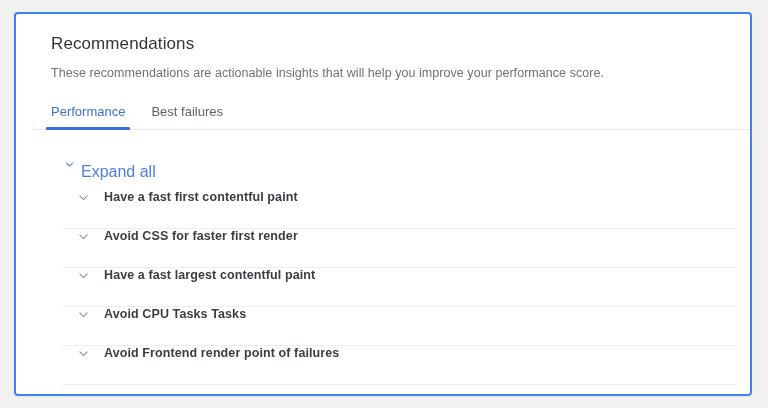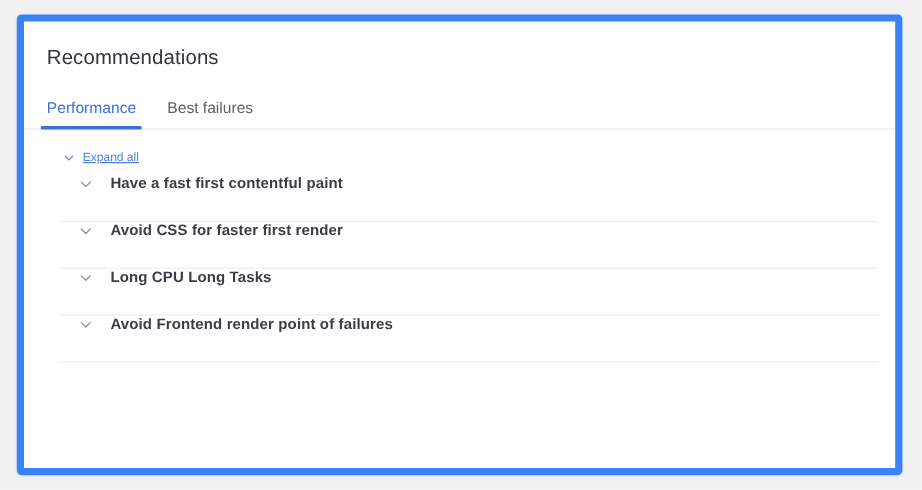--- a/index.html
+++ b/index.html
@@ -15,25 +15,26 @@
     overflow: hidden;
   }
 
   .card {
     position: absolute;
     left: 14px;
     top: 12px;
     width: 738px;
     height: 384px;
     background: #ffffff;
-    border: 6px solid #3b82f6;
+    border: 2px solid #3b82f6;
     border-radius: 4px;
     box-sizing: border-box;
     box-shadow: 0 1px 2px rgba(60, 70, 90, 0.06);
     overflow: hidden;
+    padding-left: 16px;
   }
 
   .card-header {
     padding: 20px 20px 0 19px;
   }
 
   .page-title {
     margin: 0;
     font-size: 17px;
     font-weight: 400;
@@ -103,24 +104,24 @@
   .expand-all-chevron {
     display: inline-flex;
     align-items: center;
     justify-content: center;
     width: 12px;
     height: 12px;
     margin-right: 6px;
     color: #5b86e0;
   }
   .expand-all-link {
-    font-size: 10px;
+    font-size: 16px;
     color: #4d7fe0;
-    text-decoration: underline;
     cursor: pointer;
+    margin-top: 16px;
   }
 
   
   .rec-list {
     margin: 9px 0 0 0;
     padding: 0;
     list-style: none;
   }
   .rec-item {
     position: relative;
@@ -158,20 +159,21 @@
     letter-spacing: 0.1px;
   }
 </style>
 </head>
 <body>
 
 <div class="card">
 
   <div class="card-header">
     <h1 class="page-title">Recommendations</h1>
+    <p class="page-subtitle">These recommendations are actionable insights that will help you improve your performance score.</p>
   </div>
 
   <div class="tabs">
     <button class="tab active">Performance</button>
     <button class="tab">Best failures</button>
   </div>
 
   <div class="expand-all-row">
     <span class="expand-all-chevron">
       <svg width="11" height="11" viewBox="0 0 16 16" fill="none" aria-hidden="true">
@@ -197,21 +199,29 @@
         </svg>
       </span>
       <span class="rec-title">Avoid CSS for faster first render</span>
     </li>
     <li class="rec-item">
       <span class="rec-chevron">
         <svg width="13" height="13" viewBox="0 0 16 16" fill="none" aria-hidden="true">
           <path d="M3.5 6 L8 10.5 L12.5 6" stroke="currentColor" stroke-width="1.35" stroke-linecap="round" stroke-linejoin="round"></path>
         </svg>
       </span>
-      <span class="rec-title">Long CPU Long Tasks</span>
+      <span class="rec-title">Have a fast largest contentful paint</span>
+    </li>
+    <li class="rec-item">
+      <span class="rec-chevron">
+        <svg width="13" height="13" viewBox="0 0 16 16" fill="none" aria-hidden="true">
+          <path d="M3.5 6 L8 10.5 L12.5 6" stroke="currentColor" stroke-width="1.35" stroke-linecap="round" stroke-linejoin="round"></path>
+        </svg>
+      </span>
+      <span class="rec-title">Avoid CPU Tasks Tasks</span>
     </li>
     <li class="rec-item">
       <span class="rec-chevron">
         <svg width="13" height="13" viewBox="0 0 16 16" fill="none" aria-hidden="true">
           <path d="M3.5 6 L8 10.5 L12.5 6" stroke="currentColor" stroke-width="1.35" stroke-linecap="round" stroke-linejoin="round"></path>
         </svg>
       </span>
       <span class="rec-title">Avoid Frontend render point of failures</span>
     </li>
   </ul>

